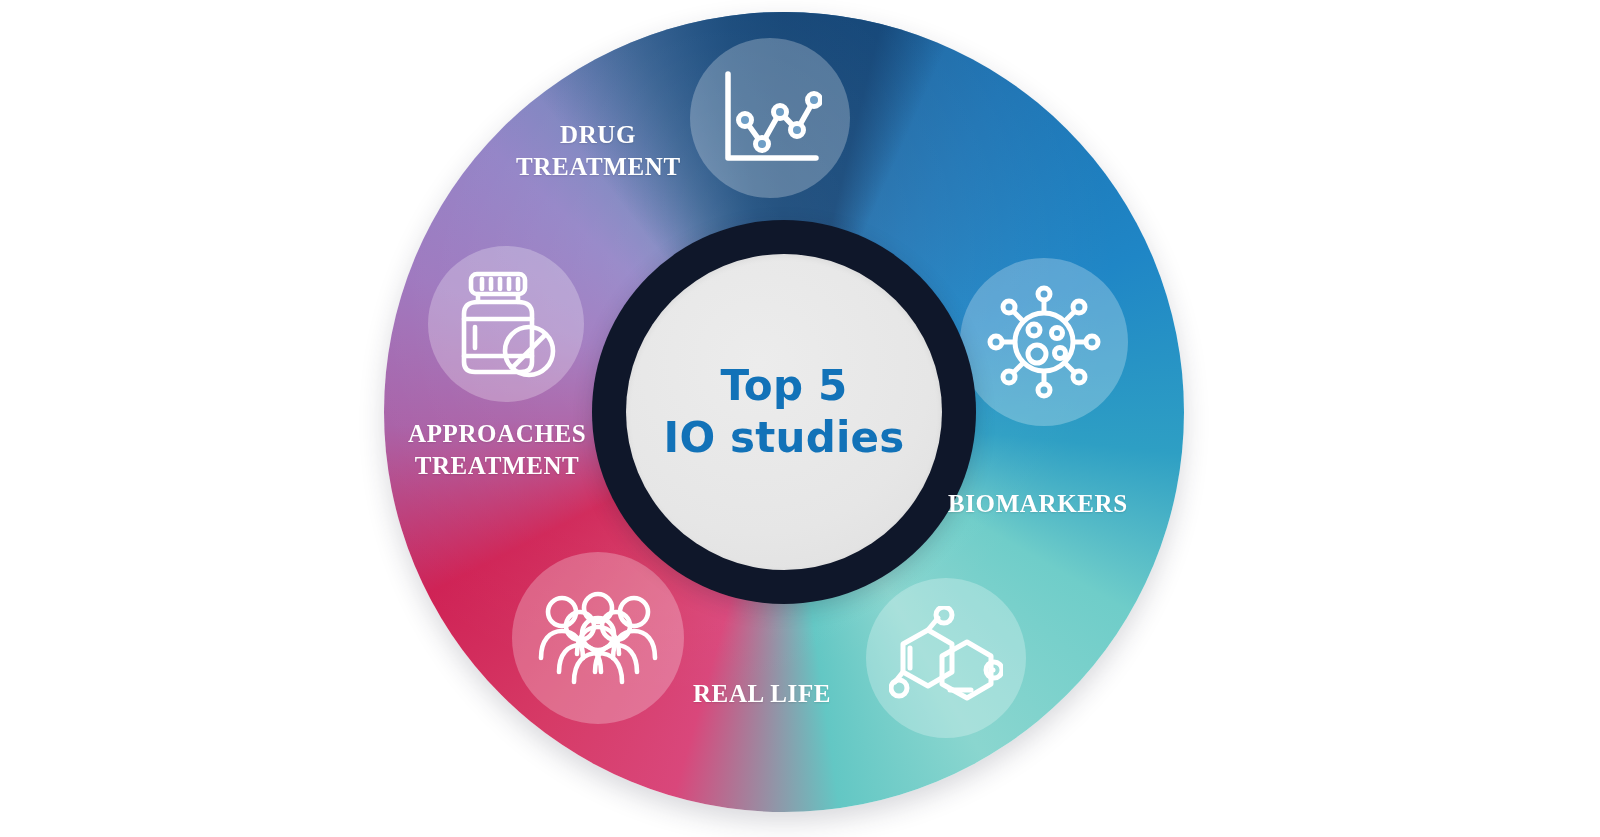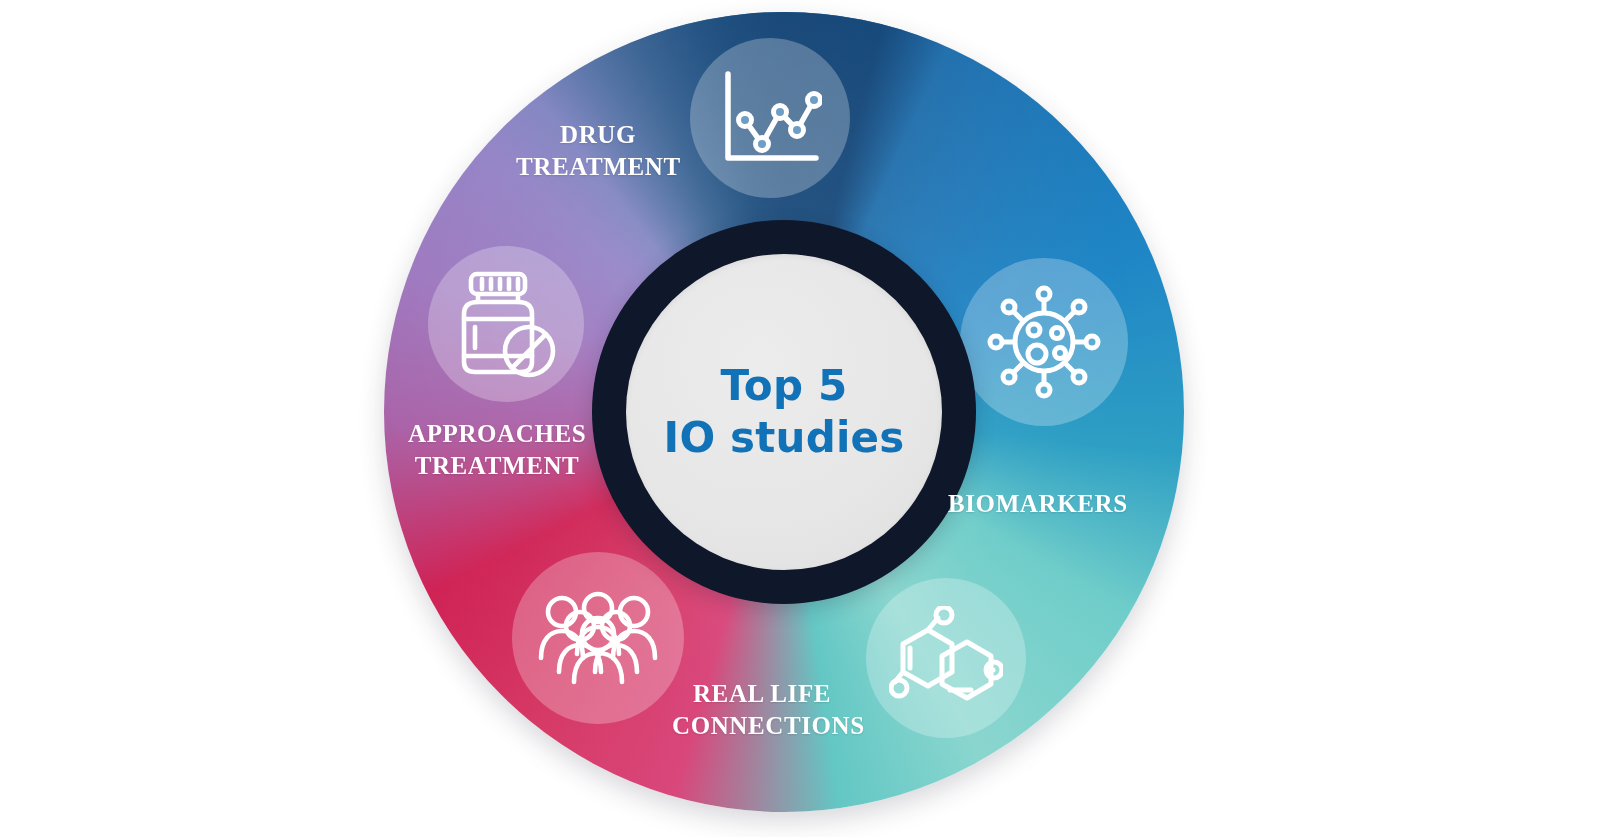--- a/index.html
+++ b/index.html
@@ -254,21 +254,20 @@
 
   <div class="lbl l-immune">
   </div>
 
   <div class="lbl l-bio">
     <span>BIOMARKERS</span>
   </div>
 
   <div class="lbl l-real">
     <span>REAL LIFE</span>
-    <span>CONNECTIONS</span>
   </div>
 
   <div class="lbl l-treat">
     <span>APPROACHES</span>
     <span>TREATMENT</span>
   </div>
 
 </div>
 
 </body></html>

